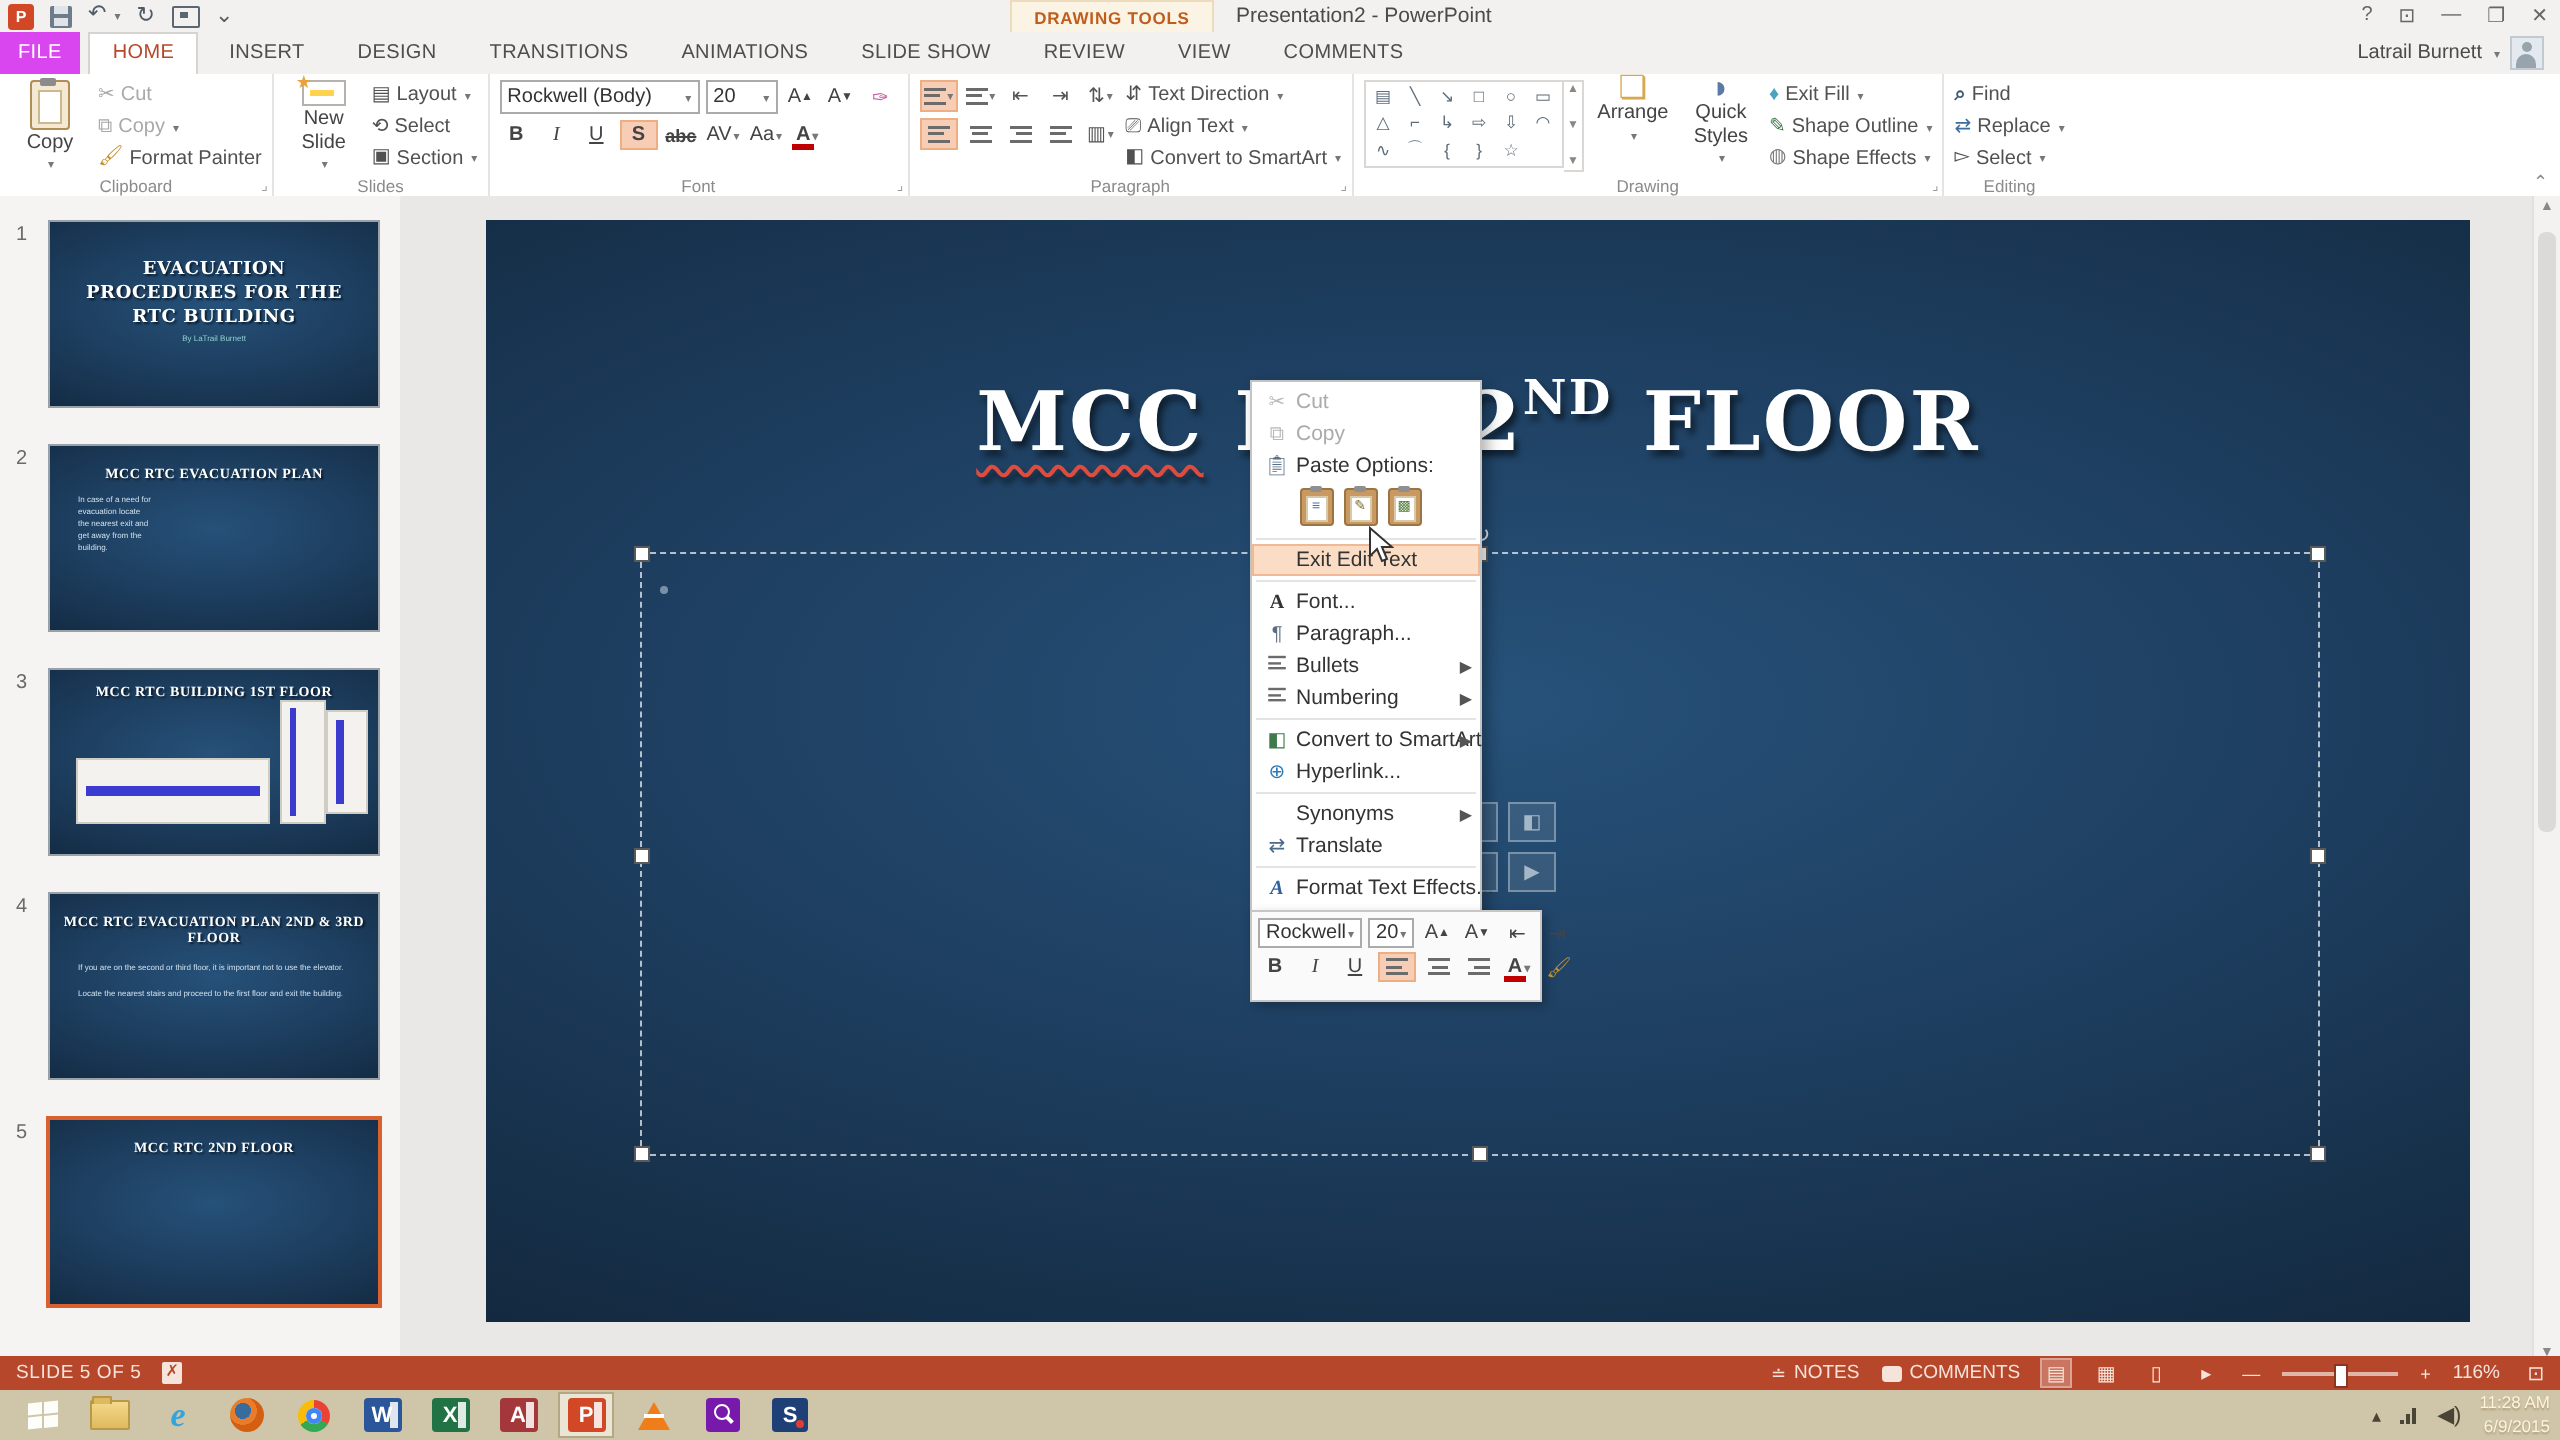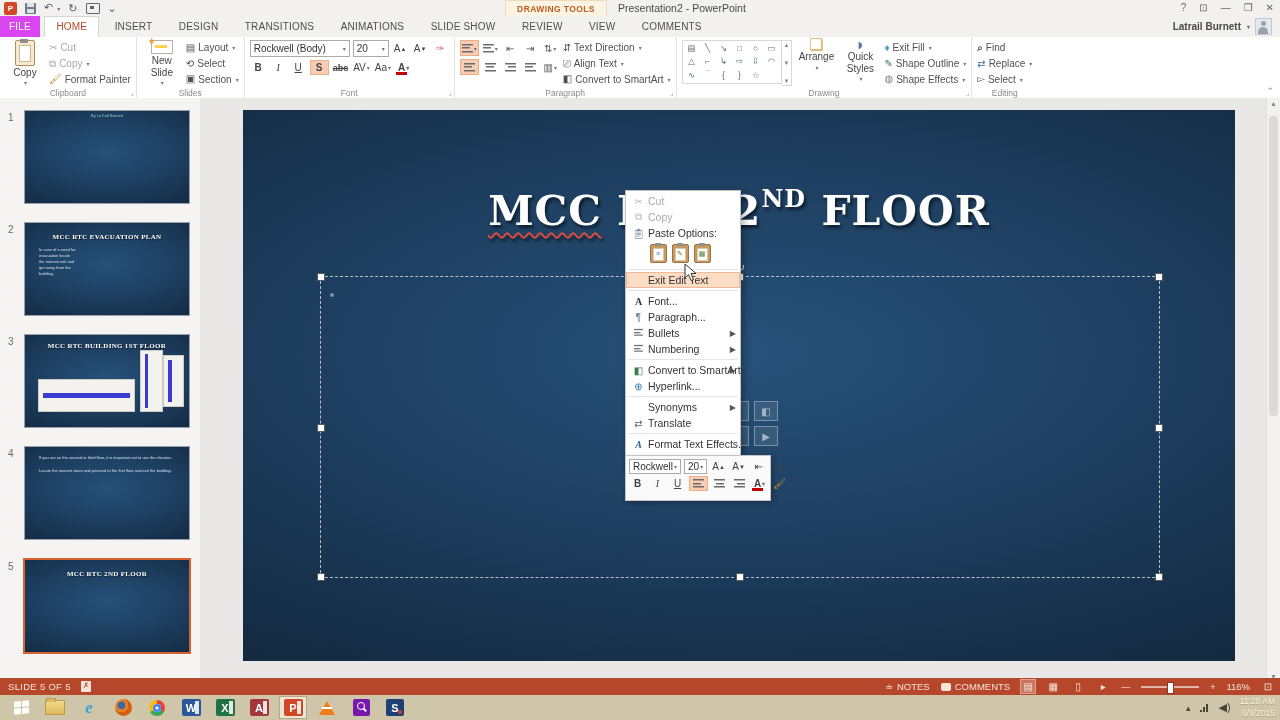--- a/index.html
+++ b/index.html
@@ -23,21 +23,21 @@
   #win-controls{position:absolute;right:6px;top:2px;display:flex;gap:13px;font-size:10px;color:#666;}
   #win-controls span{cursor:default;}
   
   #tabrow{position:absolute;left:0;top:16px;width:100%;height:21px;background:#f3f1ef;border-bottom:1px solid #e0ddda;}
   .tab{display:inline-block;height:21px;line-height:21px;padding:0 11px;font-size:10px;color:#4e4e4e;letter-spacing:.2px;}
   .tab.file{background:#d946ef;color:#fff;padding:0 9px;}
   .tab.active{background:#fff;color:#B7472A;border:1px solid #d6d3d0;border-bottom:none;line-height:19px;}
   #tab-format{position:absolute;left:505px;top:0;width:100px;height:21px;background:#84cc16;
               border-left:1px solid #ecdcbb;border-right:1px solid #ecdcbb;color:#4e4e4e;font-size:10px;
               display:flex;align-items:center;justify-content:center;margin-top:33px;}
-  #user-chip{position:absolute;right:8px;top:2px;display:flex;align-items:center;gap:5px;font-size:10px;color:#4a4a4a;font-weight:bold;}
+  #user-chip{position:absolute;right:8px;top:2px;display:flex;align-items:center;gap:5px;font-size:10px;color:#4a4a4a;}
   .avatar{width:15px;height:15px;background:#e3e9ee;border:1px solid #c2cad1;position:relative;overflow:hidden;}
   .avatar::before{content:"";position:absolute;left:4.5px;top:2px;width:5px;height:5px;border-radius:50%;background:#98a4ad;}
   .avatar::after{content:"";position:absolute;left:2px;top:8px;width:10px;height:7px;border-radius:5px 5px 0 0;background:#98a4ad;}
   
   #ribbon{position:absolute;left:0;top:37px;width:100%;height:61px;background:#fff;border-bottom:1px solid #d2cfcc;
           display:flex;align-items:stretch;font-size:10px;color:#444;}
   .rgroup{position:relative;border-right:1px solid #e6e3e0;padding:3px 5px 12px 5px;display:flex;gap:4px;}
   .glabel{position:absolute;bottom:0;left:0;right:0;text-align:center;font-size:8.5px;color:#8b8b8b;}
   .launcher{position:absolute;right:2px;bottom:1px;font-size:7px;color:#9a9a9a;}
   .bigbtn{display:flex;flex-direction:column;align-items:center;justify-content:flex-start;width:40px;text-align:center;gap:1px;color:#444;}
@@ -455,39 +455,41 @@
       </div>
       <span class="glabel">Editing</span>
     </div>
   </div>
   <span id="ribbon-collapse">⌃</span>
 
   <div id="thumbpanel">
     <div class="tspacer" style="height:12px;"></div>
     <div class="thumb">
       <span class="tnum">1</span>
+      <div class="t-title t-big" style="padding-left:8px;padding-right:8px;">EVACUATION PROCEDURES FOR THE RTC BUILDING</div>
       <div class="t-sub">By LaTrail Burnett</div>
     </div>
     <div class="tspacer"></div>
     <div class="thumb">
       <span class="tnum">2</span>
       <div class="t-title t-small">MCC RTC EVACUATION PLAN</div>
       <div class="t-body" style="width:45%;">In case of a need for evacuation locate the nearest exit and get away from the building.</div>
     </div>
     <div class="tspacer"></div>
     <div class="thumb">
       <span class="tnum">3</span>
       <div class="t-title t-small" style="padding-top:7px;">MCC RTC BUILDING 1ST FLOOR</div>
       <div class="fp-a"></div>
       <div class="fp-b"></div>
       <div class="fp-c"></div>
     </div>
     <div class="tspacer"></div>
     <div class="thumb">
       <span class="tnum">4</span>
+      <div class="t-title t-small">MCC RTC EVACUATION PLAN 2ND &amp; 3RD FLOOR</div>
       <div class="t-body" style="margin-top:8px;">If you are on the second or third floor, it is important not to use the elevator.</div>
       <div class="t-body" style="margin-top:1px;">Locate the nearest stairs and proceed to the first floor and exit the building.</div>
     </div>
     <div class="tspacer"></div>
     <div class="thumb sel">
       <span class="tnum">5</span>
       <div class="t-title t-small">MCC RTC 2ND FLOOR</div>
     </div>
   </div>
 

